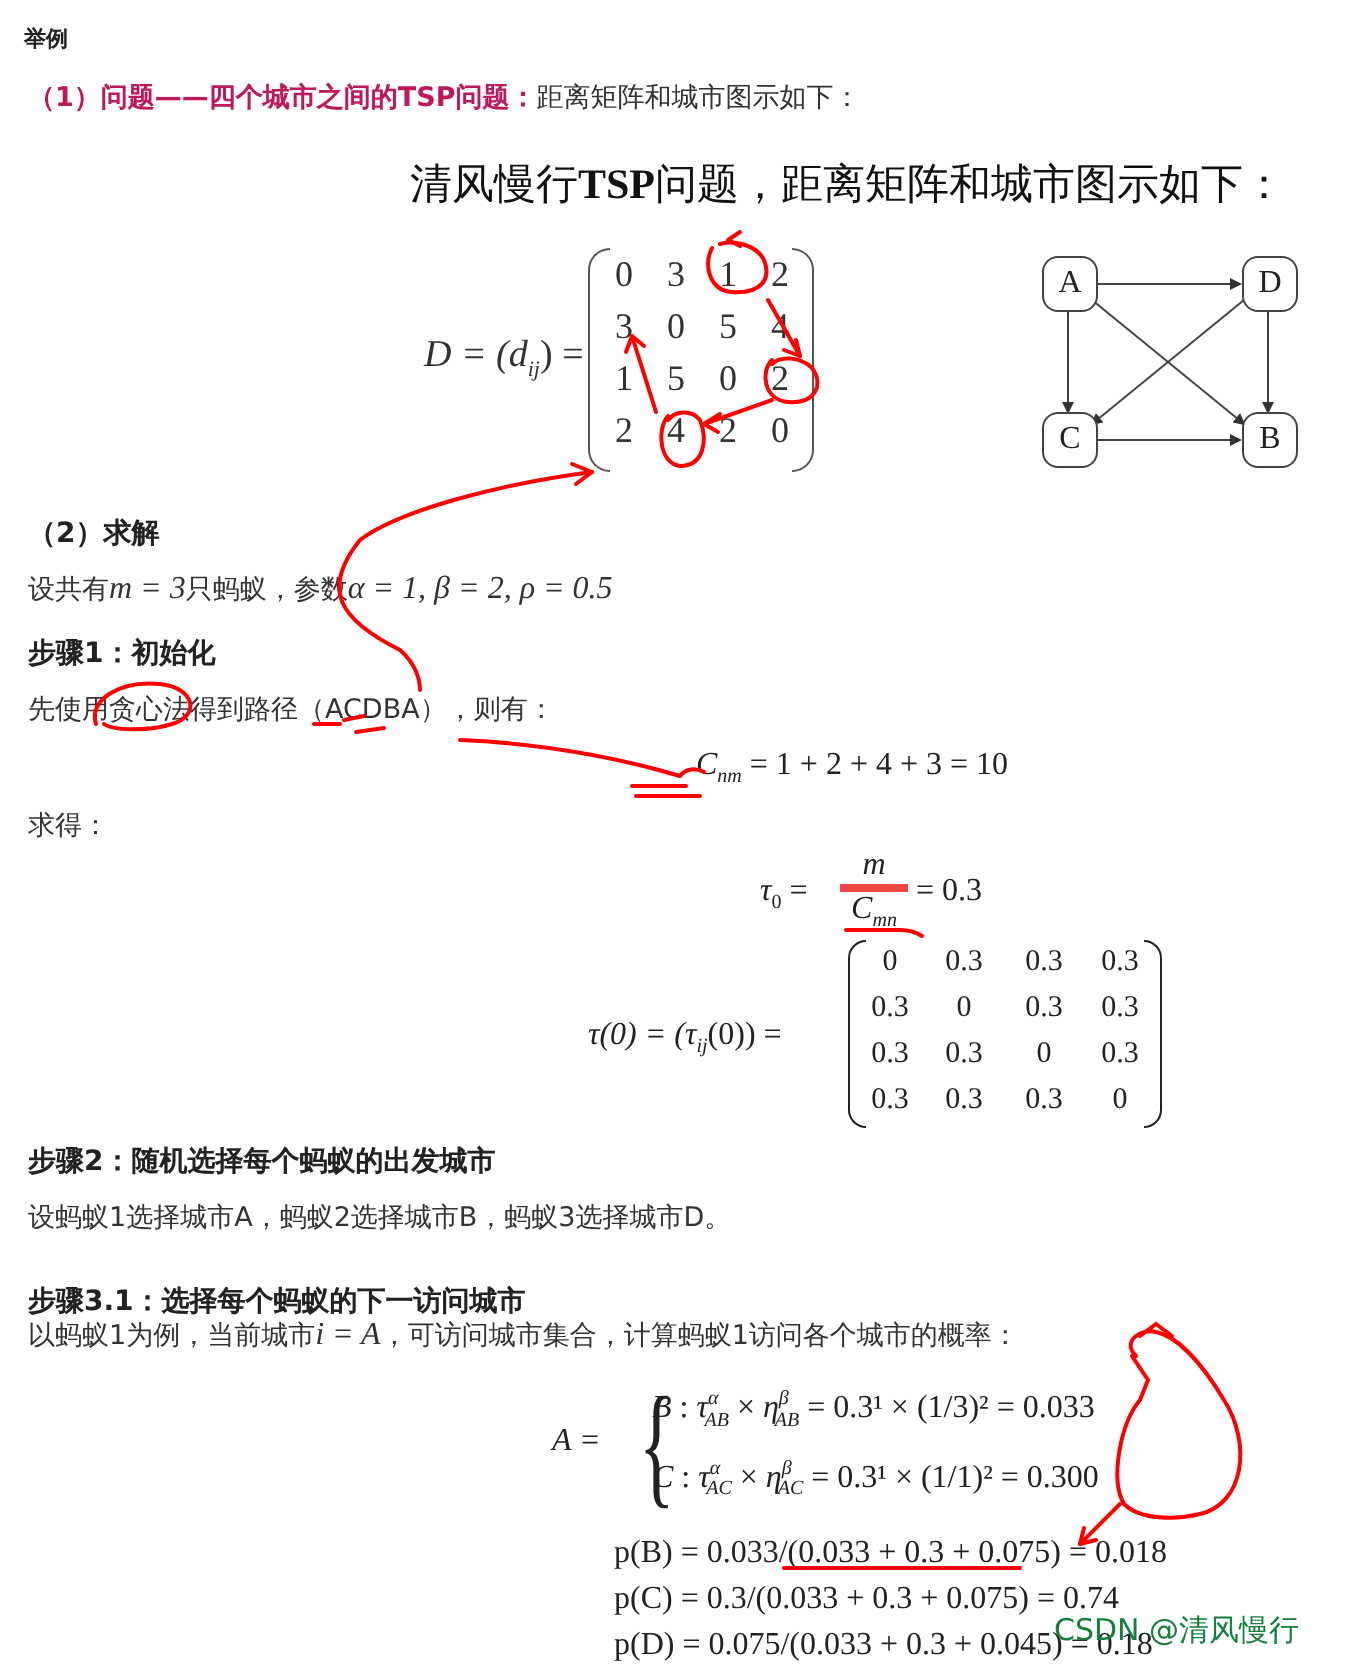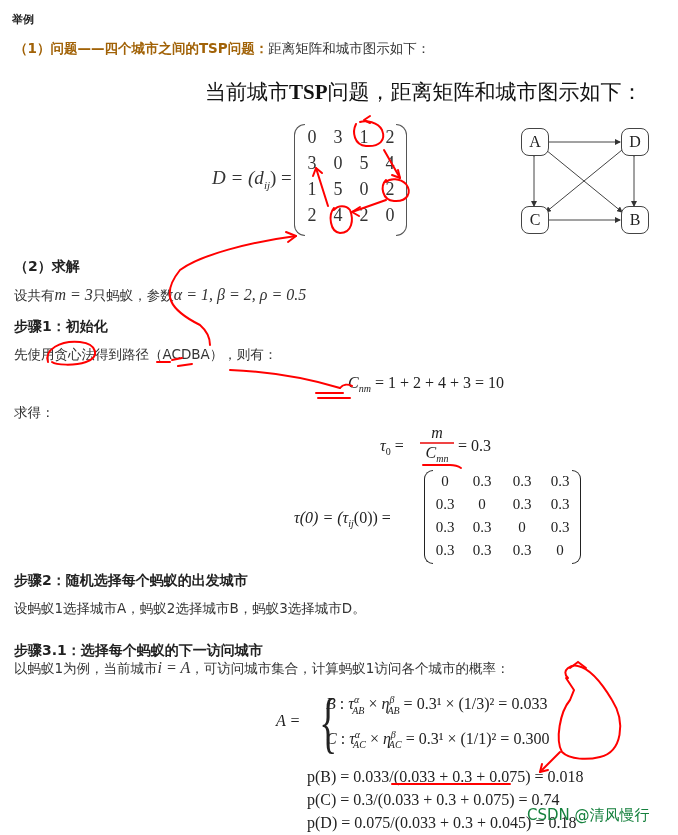--- a/index.html
+++ b/index.html
@@ -21,25 +21,25 @@
   .node { position: absolute; width: 26px; height: 26px; border: 1.2px solid #444; border-radius: 8px; background: #fff; font-family: "Liberation Serif", serif; font-size: 16px; text-align: center; line-height: 26px; color: #222; }
   .watermark { font-size: 15px; color: #15803d; font-family: "DejaVu Sans", sans-serif; }
   svg.annot { position: absolute; left: 0; top: 0; pointer-events: none; }
 </style>
 </head>
 <body>
 
 <div class="abs h-bold" style="left:12px; top:12px; font-size:11px;">举例</div>
 
 <div class="abs body-text" style="left:14px; top:40px;">
-  <span style="font-weight:bold; color:#a16207;">（1）问题——四个城市之间的TSP问题：</span><span>距离矩阵和城市图示如下：</span>
+  <span style="font-weight:bold; color:#be185d;">（1）问题——四个城市之间的TSP问题：</span><span>距离矩阵和城市图示如下：</span>
 </div>
 
 <div class="abs img-title" style="left:205px; top:78px;">
-  <span>当前城市</span><b>TSP</b><span>问题，距离矩阵和城市图示如下：</span>
+  <span>清风慢行</span><b>TSP</b><span>问题，距离矩阵和城市图示如下：</span>
 </div>
 
 <div class="abs math it" style="left:212px; top:167px; font-size:19px; color:#333;">
   <span>D = (d</span><sub style="font-size:11px;">ij</sub><span style="font-style:normal;">) =</span>
 </div>
 <div class="paren l" style="left:294px; top:124px; width:10px; height:110px;"></div>
 <div class="paren r" style="left:396px; top:124px; width:10px; height:110px;"></div>
 <div class="abs matrix-grid" id="dist-matrix" style="left:299px; top:124px;">
     <div>0</div>
     <div>3</div>
@@ -92,21 +92,21 @@
   <span class="it">C</span><sub class="it">nm</sub> <span>= 1 + 2 + 4 + 3 = 10</span>
 </div>
 
 <div class="abs body-text" style="left:14px; top:404px;">求得：</div>
 
 <div class="abs eq-line" style="left:380px; top:437px;">
   <span class="it">τ</span><sub>0</sub> <span>=</span>
 </div>
 <div class="abs eq-line" style="left:420px; top:424px; width:34px; text-align:center;">
   <div class="it" style="line-height:18px;">m</div>
-  <div style="border-top:2px solid #ef4444; line-height:18px;"><span class="it">C</span><sub class="it">mn</sub></div>
+  <div style="border-top:4px solid #ef4444; line-height:18px;"><span class="it">C</span><sub class="it">mn</sub></div>
 </div>
 <div class="abs eq-line" style="left:458px; top:437px;">= 0.3</div>
 
 <div class="abs eq-line" style="left:294px; top:509px;">
   <span class="it">τ(0) = (τ</span><sub class="it">ij</sub><span>(0)) =</span>
 </div>
 <div class="paren l" style="left:424px; top:470px; width:8px; height:92px; border-color:#222;"></div>
 <div class="paren r" style="left:572px; top:470px; width:8px; height:92px; border-color:#222;"></div>
 <div class="abs tau-grid" id="tau-matrix" style="left:428px; top:470px;">
     <div>0</div>

